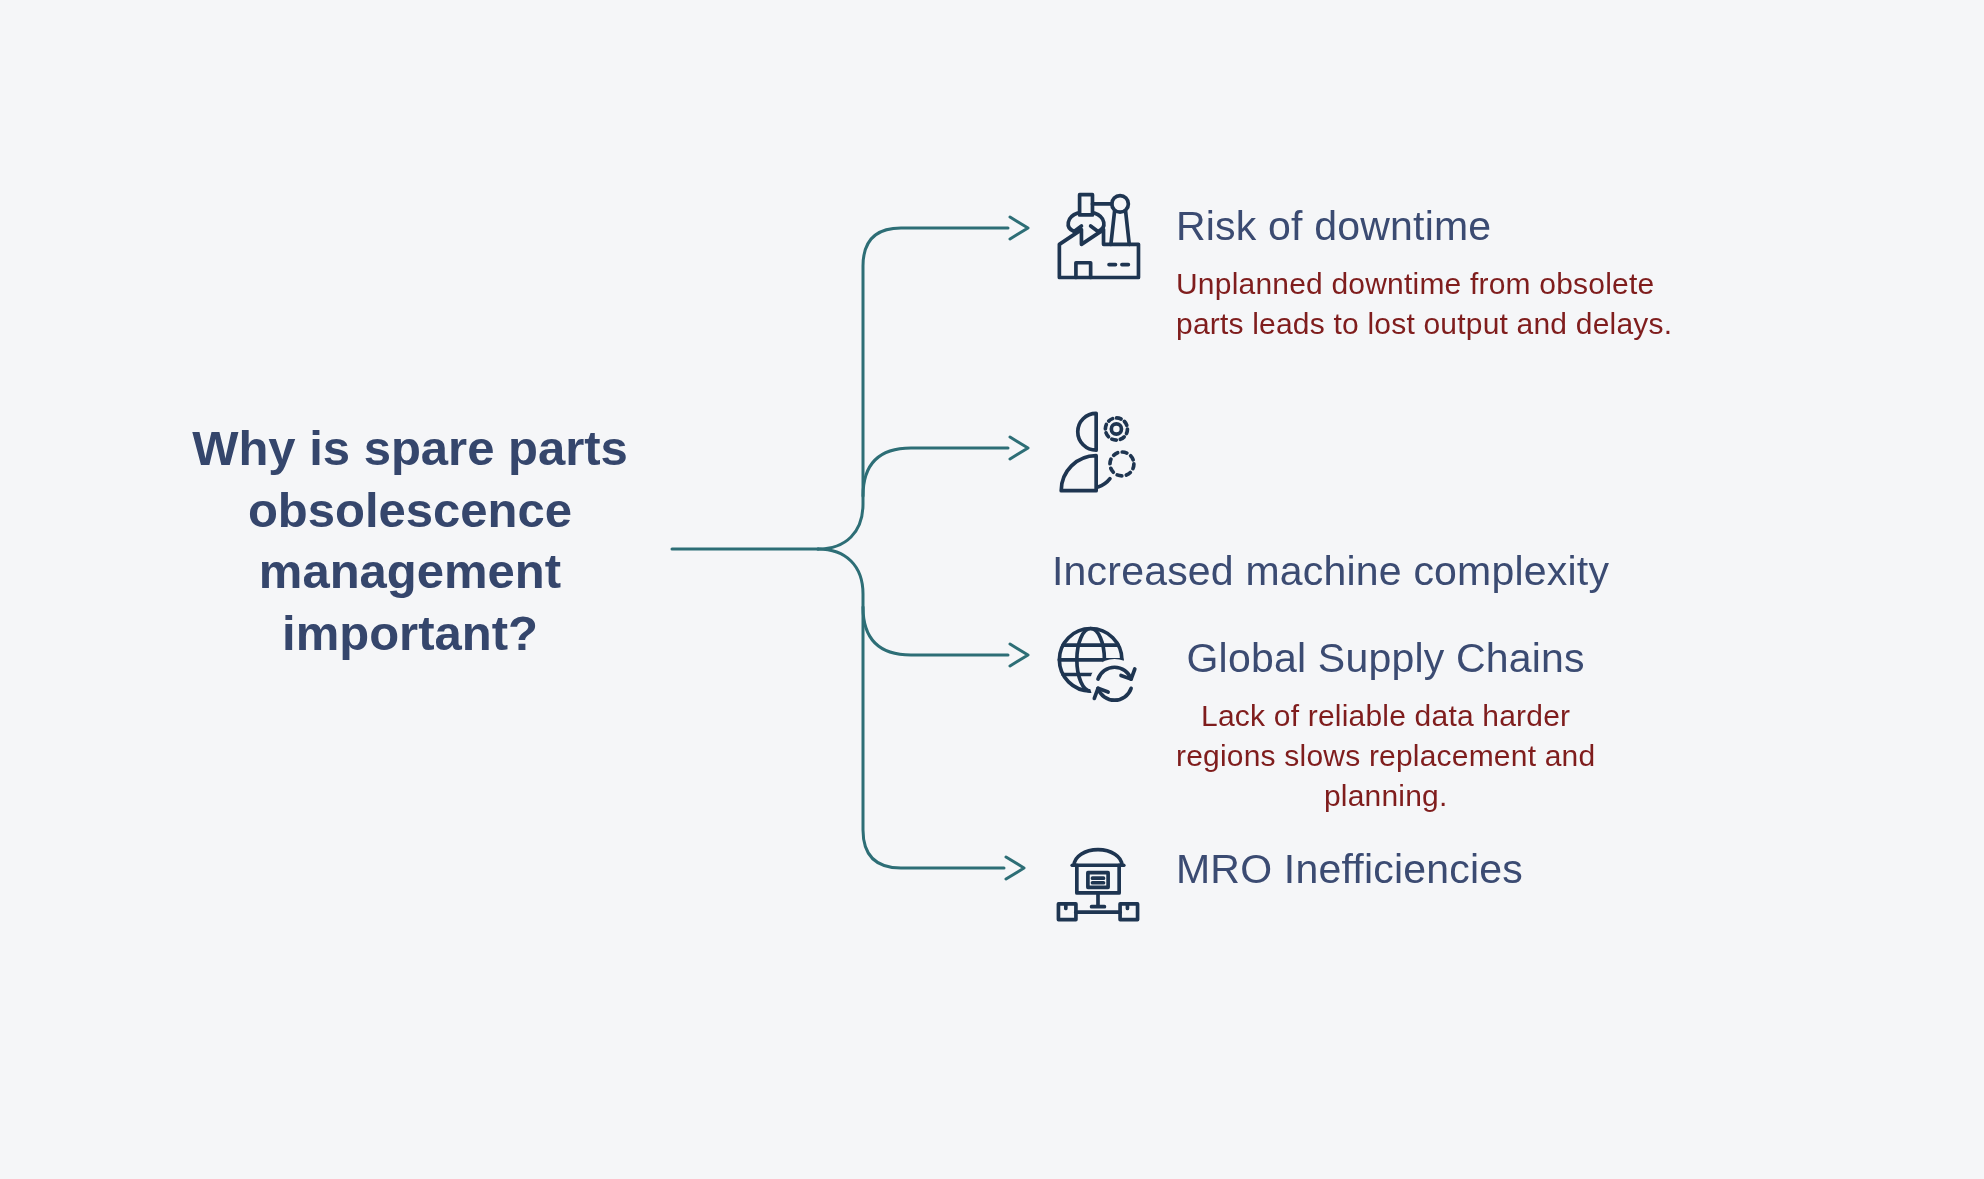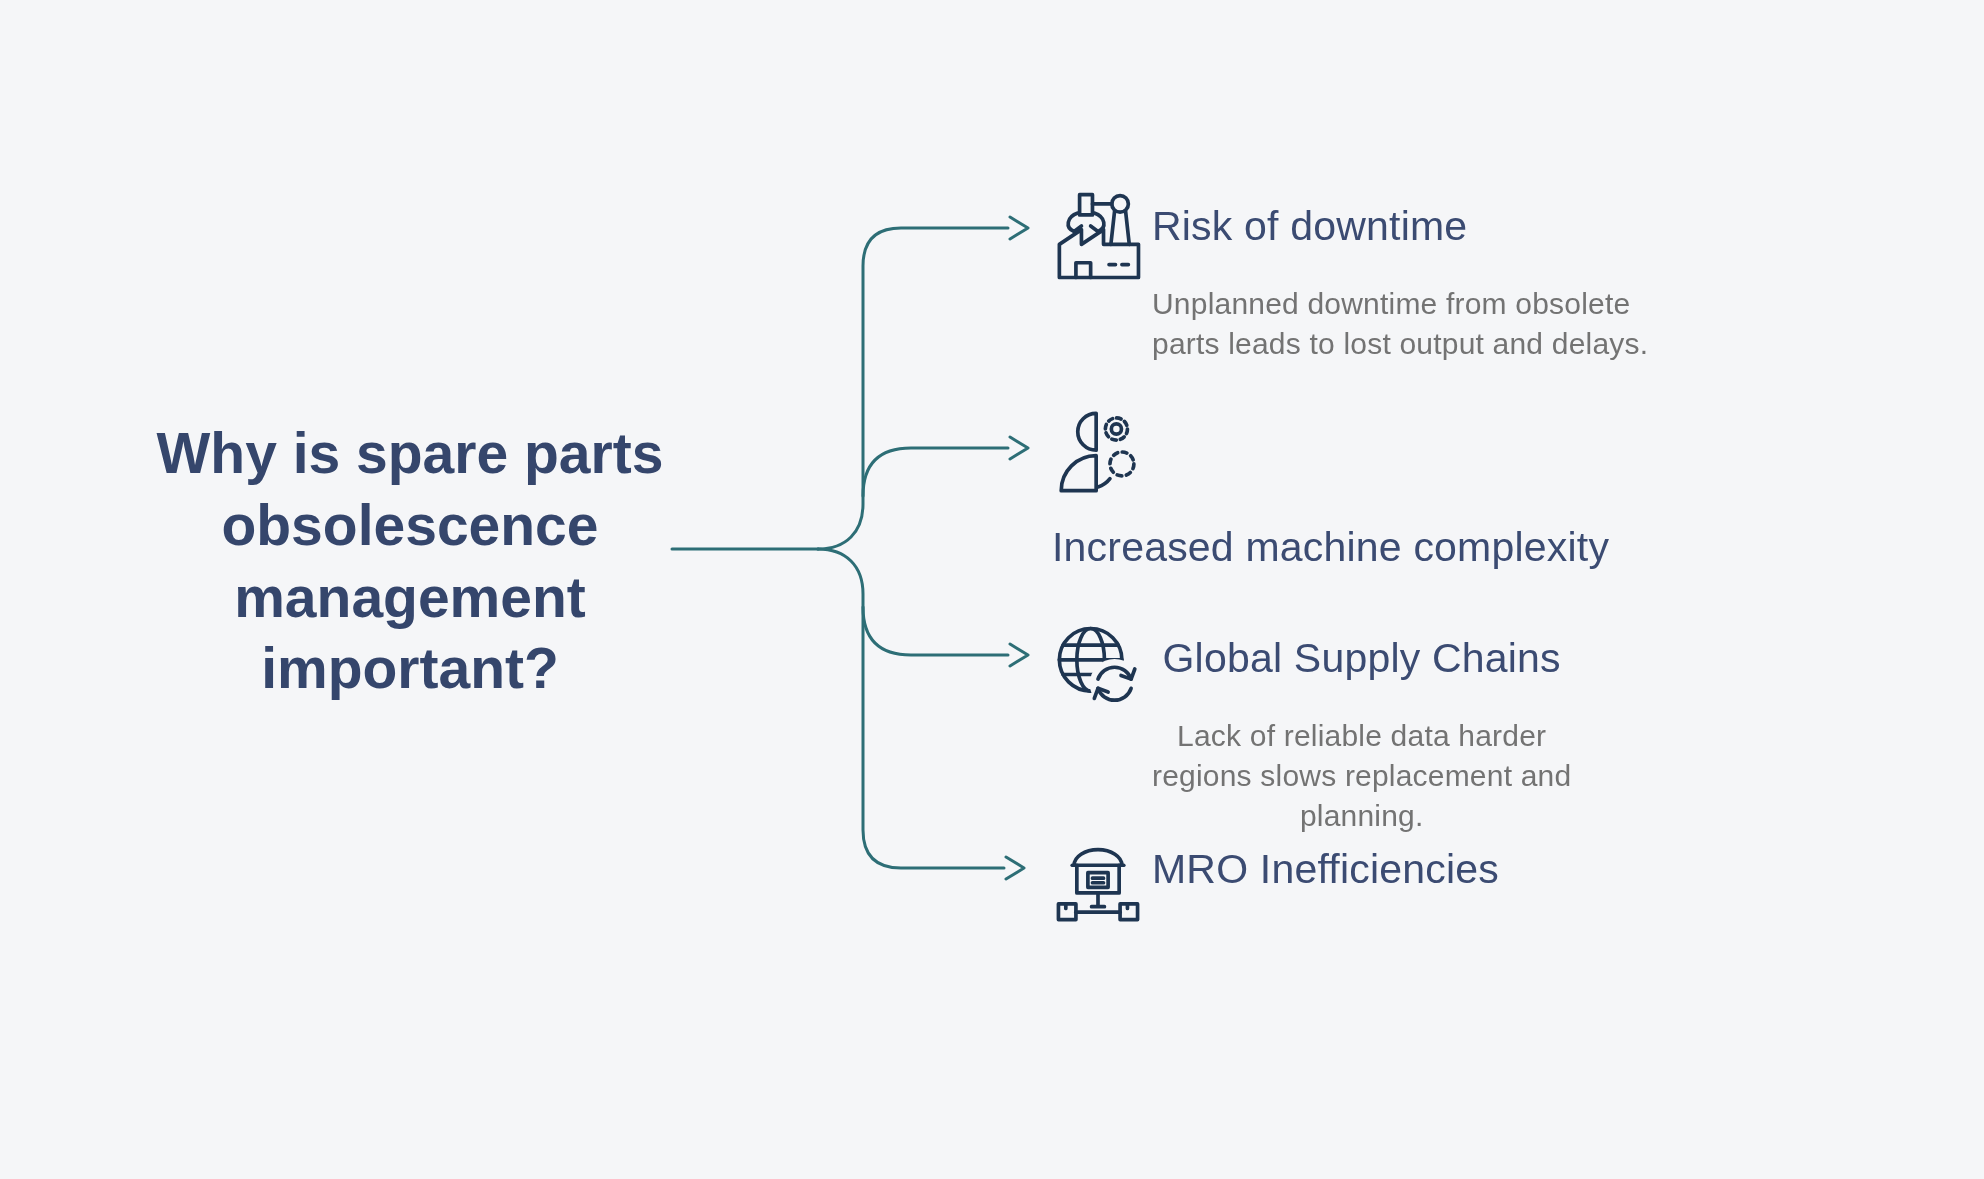--- a/index.html
+++ b/index.html
@@ -2,33 +2,33 @@
 <html><head>
 <meta charset="utf-8">
 <style>
   html,body{margin:0;padding:0;background:#e9ebee;}
   .canvas{
     position:relative;width:1984px;height:1179px;background:#f5f6f8;
     overflow:hidden;font-family:"Liberation Sans", sans-serif;
   }
   .central-question{
     position:absolute;left:140px;top:418px;width:540px;
-    text-align:center;font-size:57px;font-weight:700;line-height:1.26;
+    text-align:center;font-size:49px;font-weight:700;line-height:1.26;
     color:#35466c;white-space:pre-line;
   }
   .connectors{position:absolute;left:0;top:0;}
-  .item{position:absolute;left:1052px;display:flex;gap:8px;width:760px;}
+  .item{position:absolute;left:1052px;display:flex;gap:32px;width:760px;}
   .item-icon{width:92px;height:92px;flex:none;margin-top:6px;}
   .item-icon svg{width:92px;height:92px;display:block;}
   .item-title{
     font-size:41px;font-weight:400;color:#3b4b72;margin-top:18px;
     letter-spacing:0.2px;
   }
   .item-desc{
-    margin-top:34px;font-size:30px;line-height:1.34;color:#737373;
+    margin-top:14px;font-size:30px;line-height:1.34;color:#7f1d1d;
     white-space:pre-line;letter-spacing:0.2px;
   }
   .r1{top:185px;} .r2{top:400px;flex-direction:column;} .r3{top:617px;text-align:center;} .r4{top:828px;}
   .stroke{fill:none;stroke:#1e3551;stroke-width:4;stroke-linecap:round;stroke-linejoin:round;}
   .teal{fill:none;stroke:#2d6e76;stroke-width:3;stroke-linecap:round;stroke-linejoin:round;}
 </style>
 </head>
 <body>
 
 <div class="canvas">

